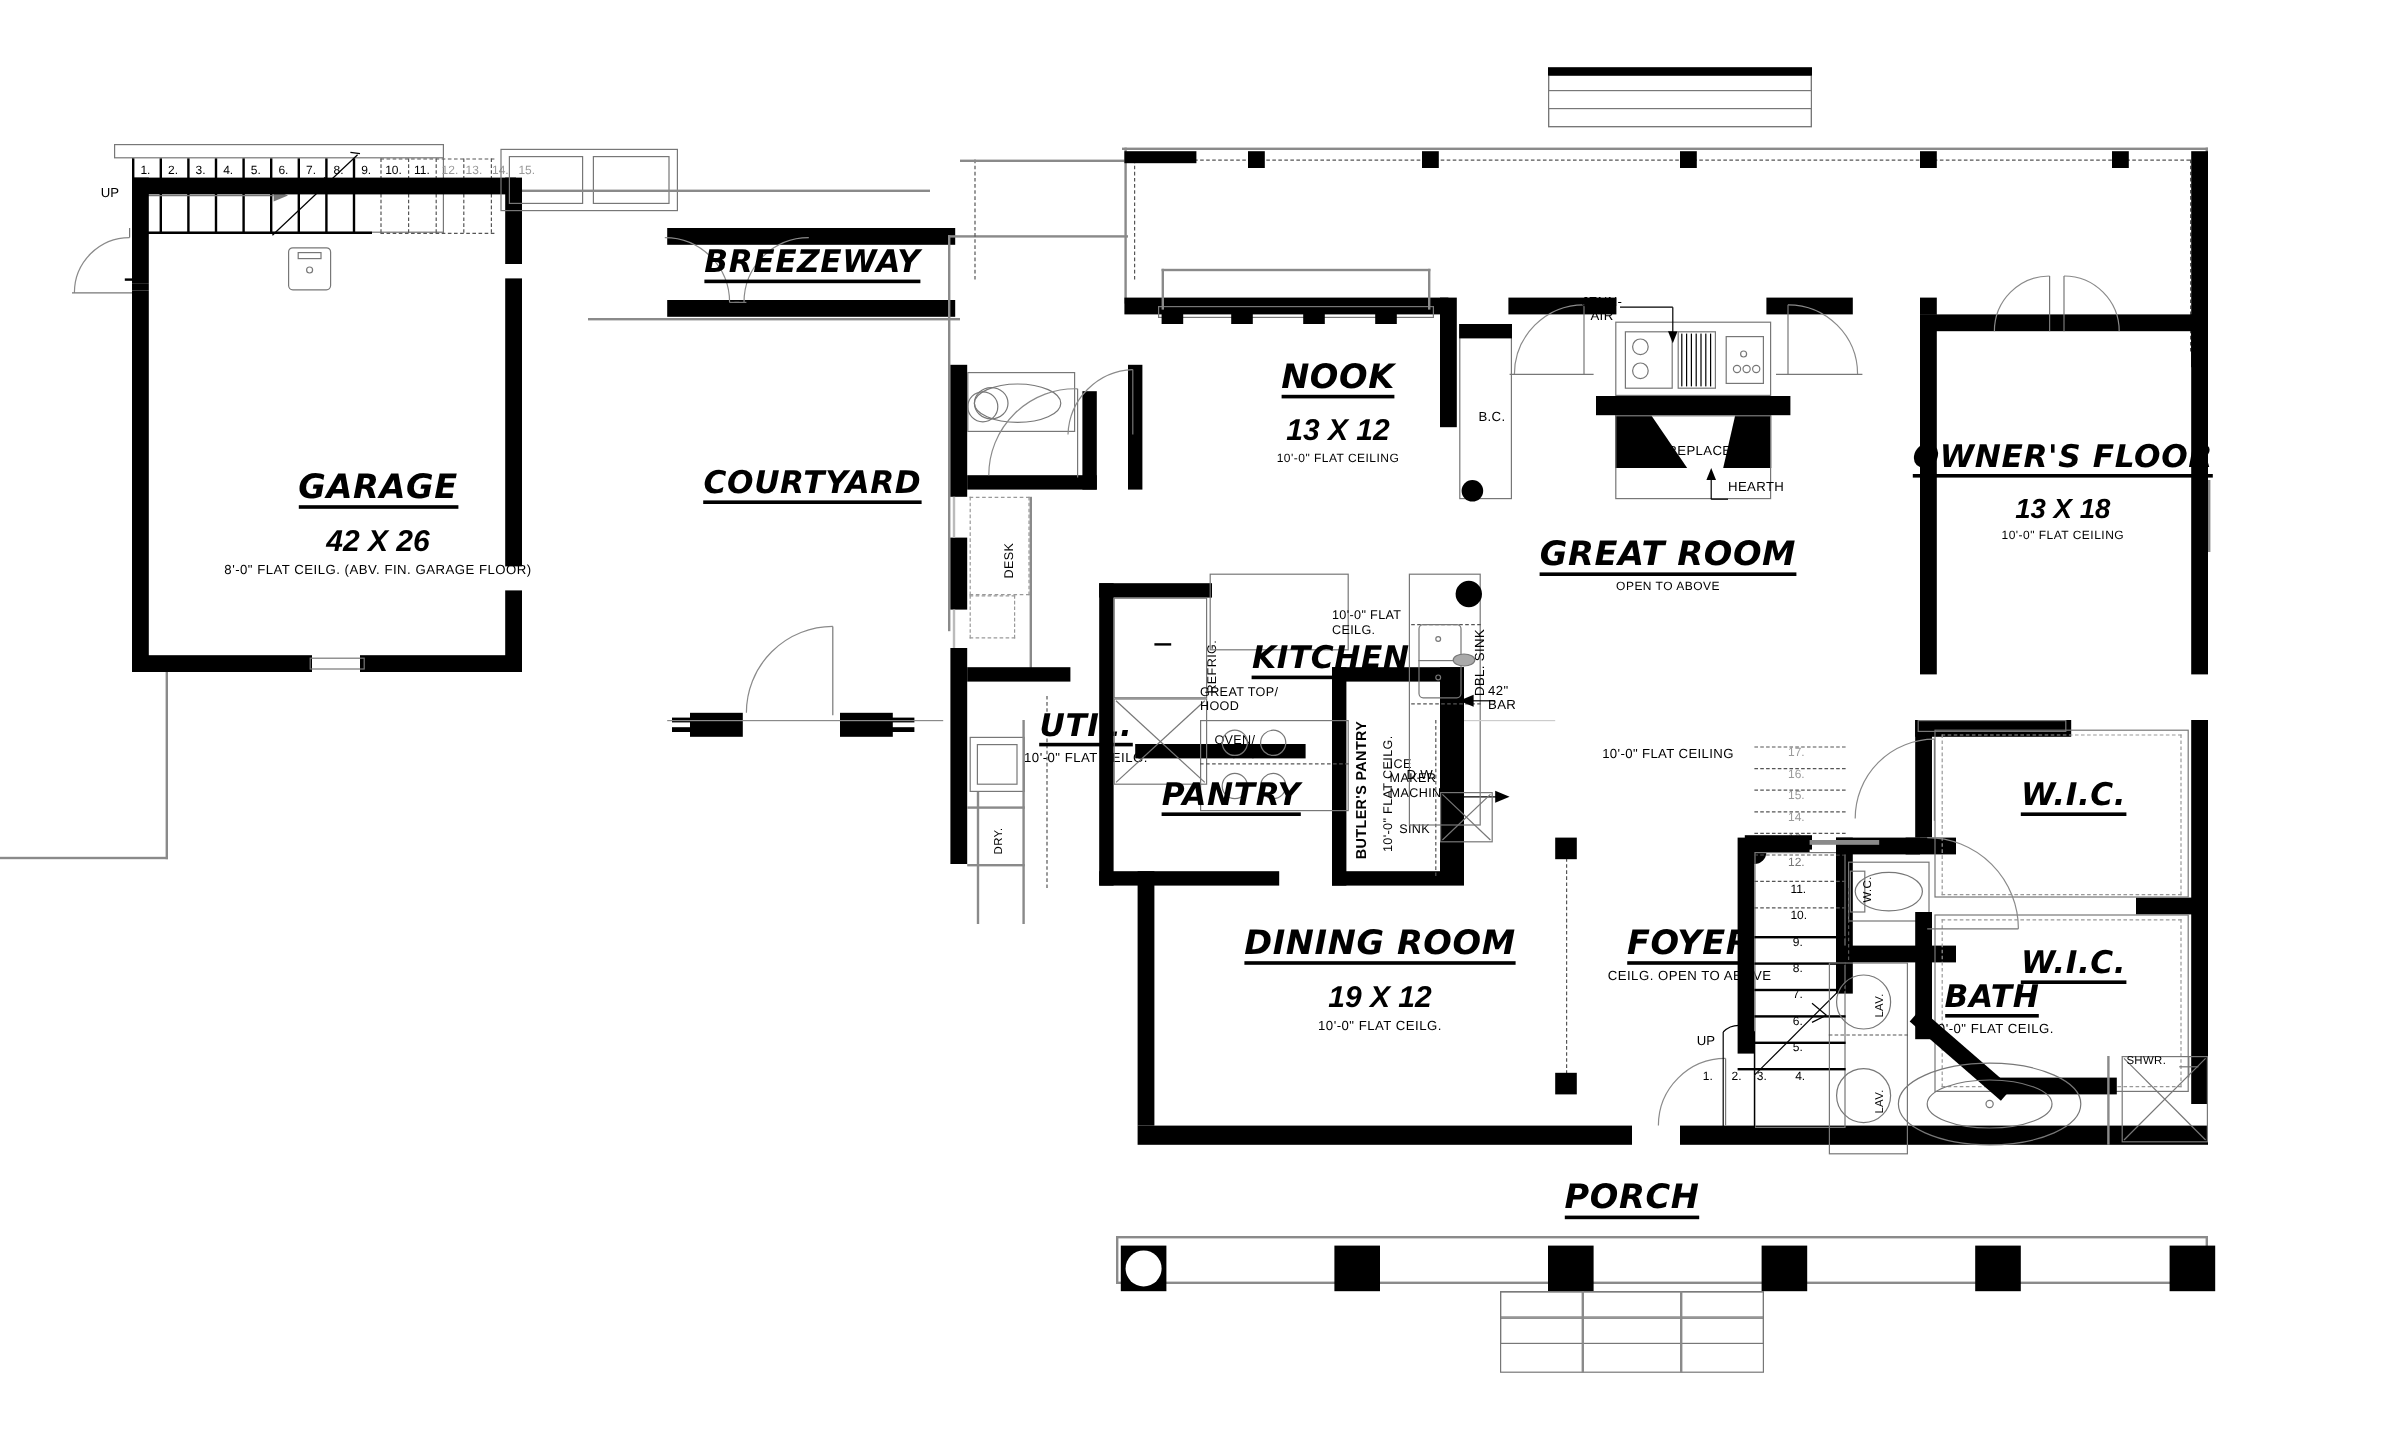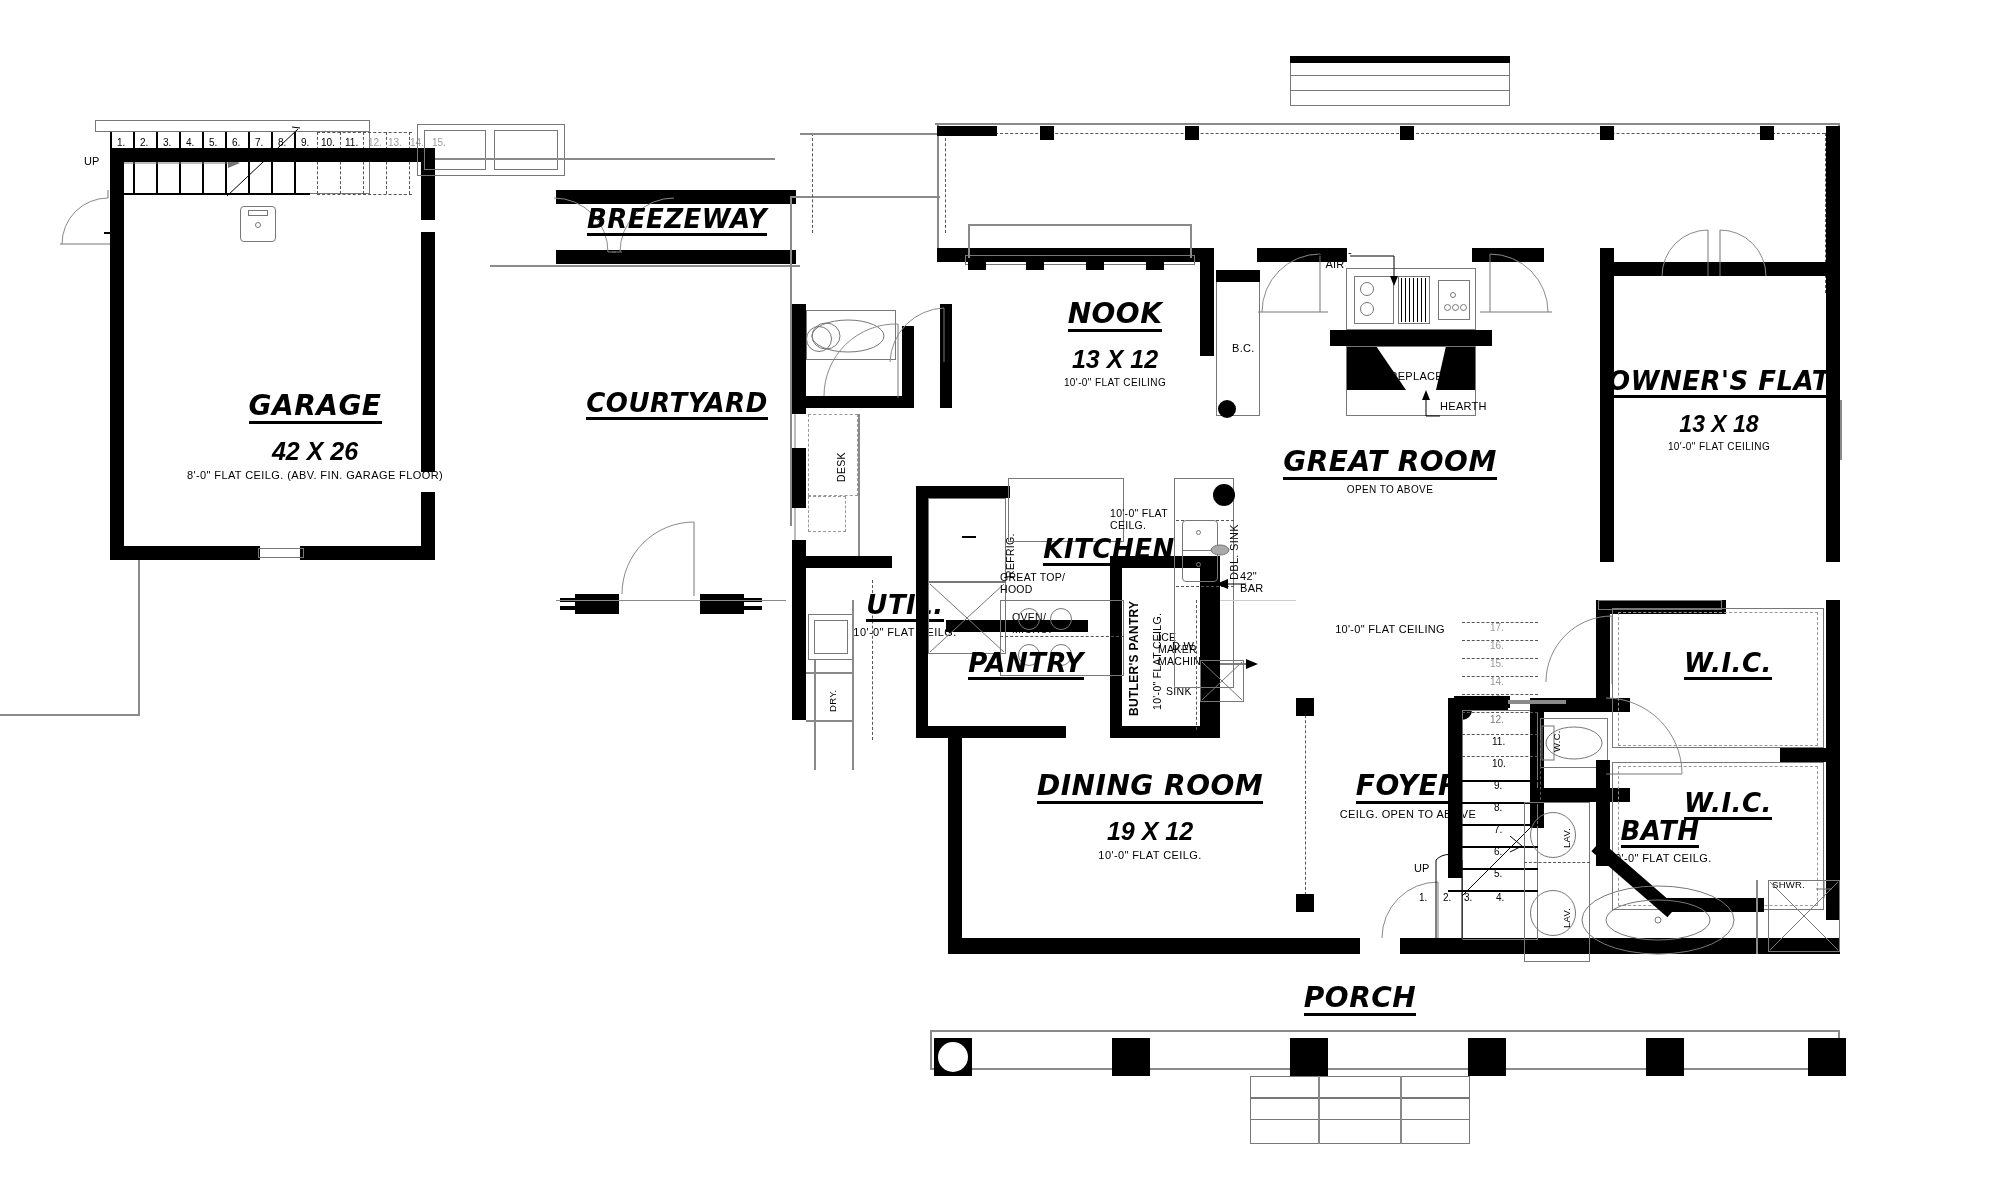--- a/index.html
+++ b/index.html
@@ -300,21 +300,21 @@
 CEILING</span>
   </div>
 
   <div class="room sz28" style="left:1195px;top:448px;width:390px;">
     <span class="nm">GREAT ROOM</span>
     <span class="note s10">OPEN TO ABOVE</span>
   </div>
   <div class="an c" style="left:1245px;top:623px;width:290px;">10'-0" FLAT CEILING</div>
 
   <div class="room sz26" style="left:1590px;top:368px;width:258px;">
-    <span class="nm">OWNER'S FLAT</span>
+    <span class="nm">OWNER'S FLOOR</span>
     <span class="dim">13 X 18</span>
     <span class="note s10">10'-0" FLAT CEILING</span>
   </div>
 
   <div class="wall" style="left:792px;top:304px;width:14px;height:110px;"></div>
   <div class="wall" style="left:792px;top:448px;width:14px;height:60px;"></div>
   <div class="wall" style="left:792px;top:540px;width:14px;height:180px;"></div>
   <div class="hairv" style="left:794px;top:414px;width:2px;height:34px;background:#bbb;"></div>
   <div class="hairv" style="left:794px;top:508px;width:2px;height:32px;background:#bbb;"></div>
 

